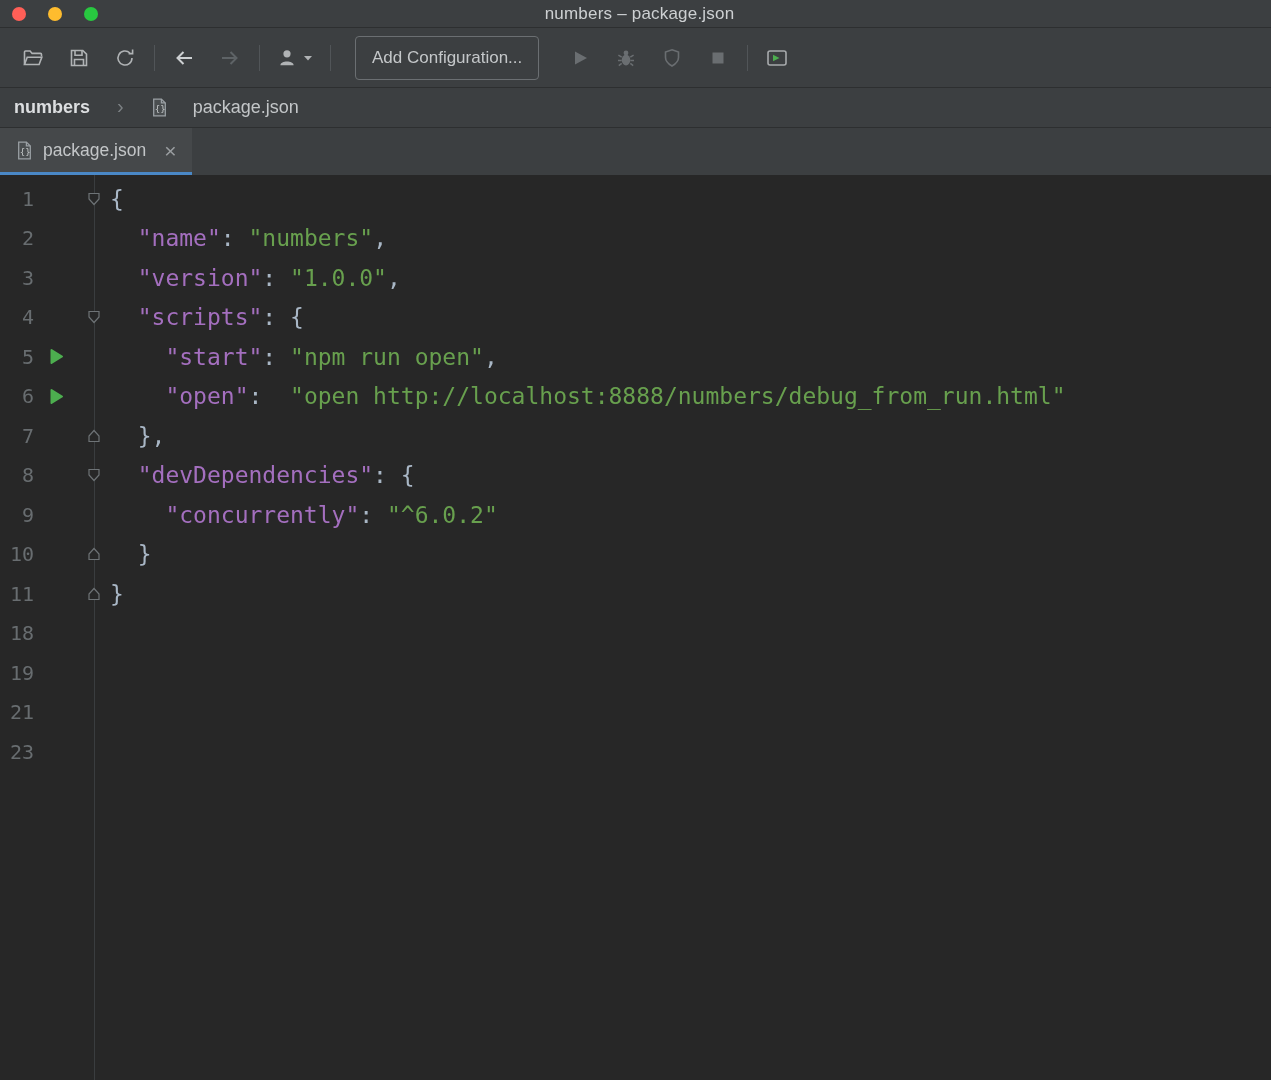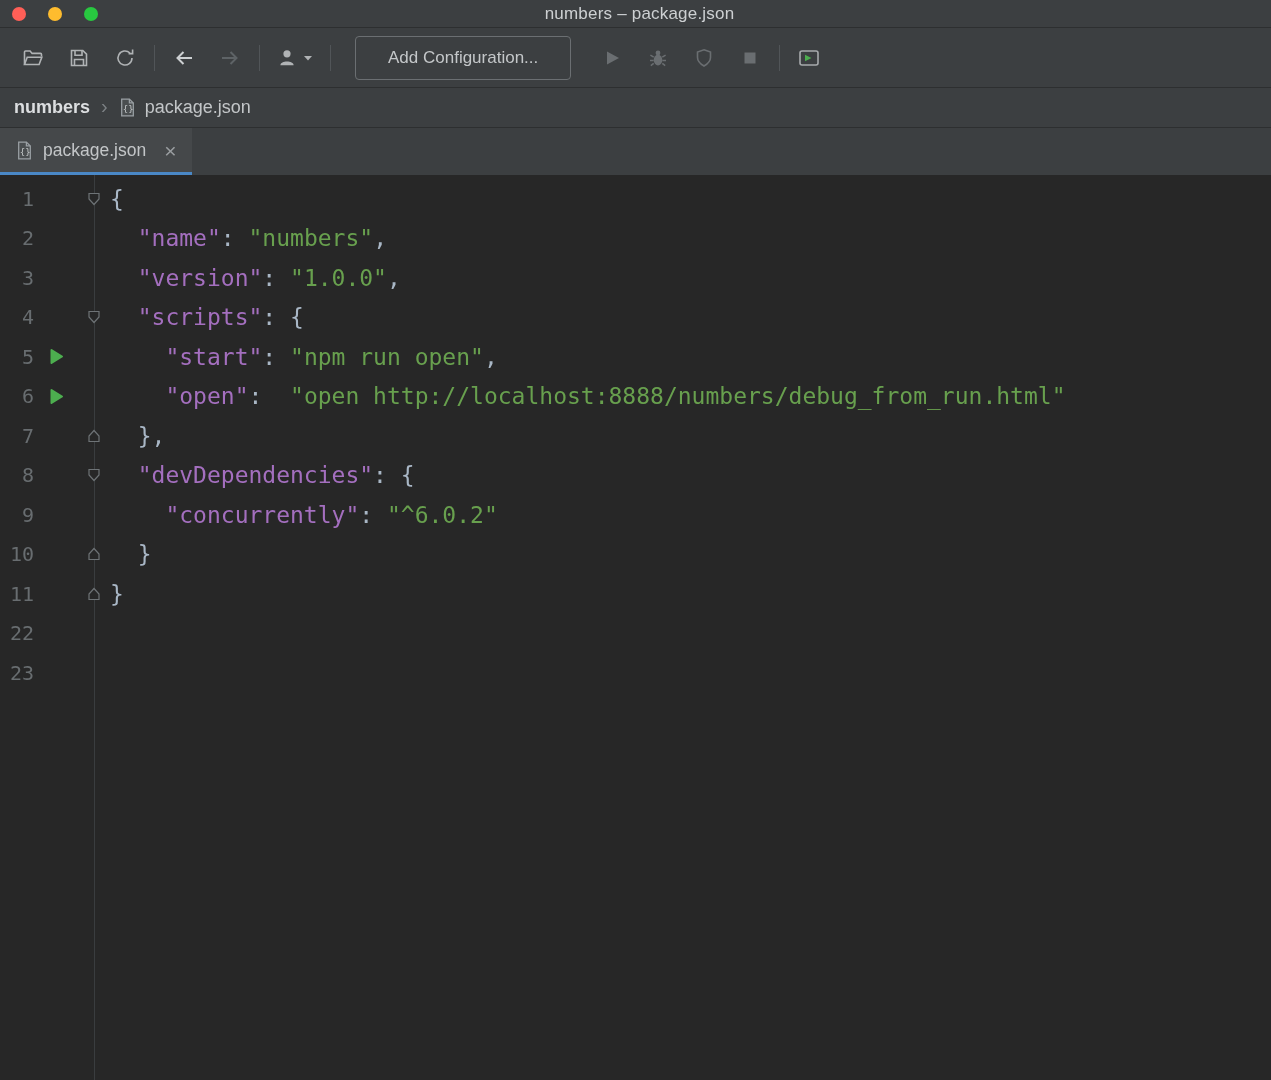--- a/index.html
+++ b/index.html
@@ -39,31 +39,31 @@
     border-bottom:1px solid #2D2F30;
     display:flex; align-items:center; padding:0 10px;
   }
   .tbtn{
     width:46px; height:40px; flex:none;
     display:flex; align-items:center; justify-content:center;
     background:transparent; border:0; cursor:default;
   }
   .sep{ width:1px; height:26px; background:#515558; margin:0 6px; flex:none; }
   .addcfg{
-    height:44px; margin:0 18px; padding:0 32px; flex:none;
+    height:44px; margin:0 18px; padding:0 16px; flex:none;
     background:transparent; border:1px solid #6B6F72; border-radius:4px;
     color:#C4C7C9; font-size:17px; font-family:inherit;
   }
   .usergrp{ display:flex; align-items:center; gap:4px; width:58px; }
 
   
   .breadcrumbs{
     height:40px; background:var(--c-chrome);
     border-bottom:1px solid #2D2F30;
-    display:flex; align-items:center; gap:9px; padding:0 14px;
+    display:flex; align-items:center; gap:25px; padding:0 14px;
   }
   .crumb{ color:#C3C6C8; font-size:18px; }
   .crumb.project{ font-weight:bold; color:#DCDEE0; }
   .chev{ color:#7C8184; font-size:20px; margin:0 2px 2px 2px; }
 
   
   .tabbar{
     height:47px; background:var(--c-chrome);
     display:flex; align-items:stretch;
   }
@@ -328,25 +328,37 @@
         <span class="ln">11</span>
         <span class="mark"></span>
         <span class="fold">
           <svg width="14" height="14" viewBox="0 0 14 14">
             <path d="M7 1.5 L12 7 V12.5 H2 V7 Z" fill="#272727" stroke="#6E7376" stroke-width="1.2"></path>
           </svg>
         </span>
         <span class="code"><span class="tk-p">}</span></span>
       </div>
       <div class="line">
-        <span class="ln">22</span>
+        <span class="ln">18</span>
         <span class="mark"></span>
         <span class="fold"></span>
         <span class="code"></span>
       </div>
       <div class="line">
+        <span class="ln">19</span>
+        <span class="mark"></span>
+        <span class="fold"></span>
+        <span class="code"></span>
+      </div>
+      <div class="line">
+        <span class="ln">21</span>
+        <span class="mark"></span>
+        <span class="fold"></span>
+        <span class="code"></span>
+      </div>
+      <div class="line">
         <span class="ln">23</span>
         <span class="mark"></span>
         <span class="fold"></span>
         <span class="code"></span>
       </div>
     </div>
 </div>
 
 </body></html>

